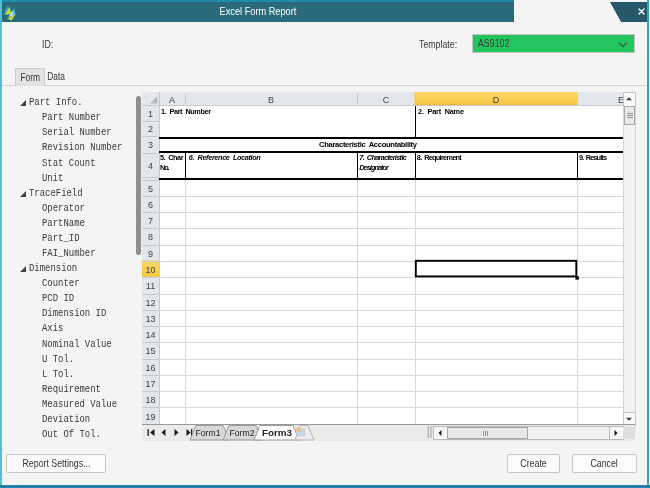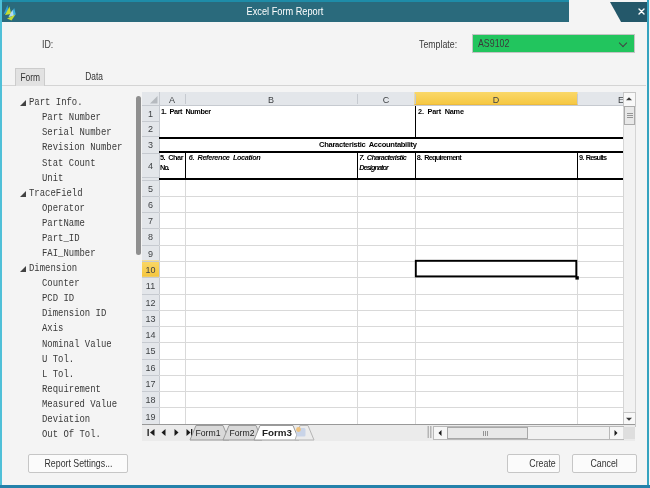--- a/index.html
+++ b/index.html
@@ -3,53 +3,53 @@
 <meta charset="utf-8">
 <style>
   html,body{margin:0;padding:0;}
   *{box-sizing:border-box;}
   body{width:650px;height:488px;overflow:hidden;font-family:"Liberation Sans",sans-serif;}
   #win{position:relative;width:650px;height:488px;background:#f4f4f4;}
   #bl{position:absolute;left:0;top:0;width:1.7px;height:488px;background:#4fc0d8;z-index:9;}
   #br{position:absolute;left:647px;top:0;width:2px;height:488px;background:#35a3c0;z-index:9;}
   #bb{position:absolute;left:0;top:485px;width:650px;height:3px;background:#2481aa;z-index:9;}
   
-  #titlebar{position:absolute;left:1.7px;top:0;width:567px;height:22px;background:#2a6a7c;border-top:2px solid #1e8ca8;padding-left:17px;}
+  #titlebar{position:absolute;left:1.7px;top:0;width:512px;height:22px;background:#2a6a7c;border-top:2px solid #1e8ca8;padding-left:17px;}
   #tb-dark{position:absolute;left:608.3px;top:0;height:20px;width:37px;background:#24586a;
       clip-path:polygon(0% 0%,100% 0%,100% 100%,30% 100%);}
   #title{position:absolute;left:0;right:0;top:3px;text-align:center;color:#fff;font-size:11.5px;}
   #closex{position:absolute;left:636.5px;top:5.5px;}
   .sq{display:inline-block;transform:scaleX(0.8);}
   .sql{display:inline-block;transform:scaleX(0.8);transform-origin:0 50%;}
   
   #logo{position:absolute;left:1.5px;top:1px;}
   
   .lbl{position:absolute;font-size:11px;color:#3a3a3a;}
   #idfield{position:absolute;left:48.5px;top:34px;width:121.5px;height:19px;background:#e2e2e2;
      font-size:11px;color:#3a3a3a;line-height:16px;padding-left:4px;}
   #tplfield{position:absolute;left:472px;top:34px;width:163px;height:19px;background:#22c55e;border:1px solid #c4c4c4;
      font-size:11px;color:#3a3a3a;line-height:17px;padding-left:4.5px;}
   #chev{position:absolute;right:7px;top:5px;width:7px;height:7px;}
   #chev:before{content:"";position:absolute;left:0;top:0;width:5px;height:5px;border-right:1.5px solid #444;border-bottom:1.5px solid #444;transform:rotate(45deg);}
   
   #tabline{position:absolute;left:0;top:85px;width:646px;height:1px;background:#d4d4d4;}
   #tab-form{position:absolute;left:15px;top:68px;width:30px;height:18px;background:#e2e2e2;border:1px solid #cccccc;border-bottom:none;
      font-size:10.5px;color:#333;text-align:center;line-height:17px;}
-  #tab-data{position:absolute;left:41px;top:68px;width:30px;height:18px;font-size:10.5px;color:#333;text-align:center;line-height:17px;margin-left:38px;}
+  #tab-data{position:absolute;left:41px;top:68px;width:30px;height:18px;font-size:10.5px;color:#333;text-align:center;line-height:17px;}
   
   .tp{position:absolute;left:28.5px;font-size:10.5px;color:#3a3a3a;white-space:nowrap;transform-origin:0 0;transform:scaleX(0.85);}
   .tc{position:absolute;left:41.5px;font-size:10.5px;color:#3a3a3a;white-space:nowrap;transform-origin:0 0;transform:scaleX(0.85);}
   .arr{position:absolute;left:19.5px;width:0;height:0;border-left:6px solid transparent;border-bottom:6px solid #424242;}
   #treeclip{position:absolute;left:0px;top:92px;width:134px;height:349px;overflow:hidden;font-family:Liberation Mono, monospace;}
   #treebar{position:absolute;left:135.5px;top:96px;width:5.5px;height:159px;background:#8f8f8f;border-radius:3px;}
   
   .btn{position:absolute;top:454px;height:19px;background:#fbfbfb;border:1px solid #c6c6c6;border-radius:2px;
      font-size:11px;color:#333;text-align:center;line-height:17px;}
-  #btn-rs{left:28px;width:100px;}
-  #btn-create{left:507px;width:53px;text-align:right;}
+  #btn-rs{left:6px;width:100px;}
+  #btn-create{left:507px;width:53px;}
   #btn-cancel{left:572px;width:65px;}
   #grid{position:absolute;left:142px;top:92px;}
 </style>
 </head>
 <body>
 <div id="win">
   <div id="bl"></div>
     <div id="br"></div>
     <div id="bb"></div>
   <div id="titlebar">

